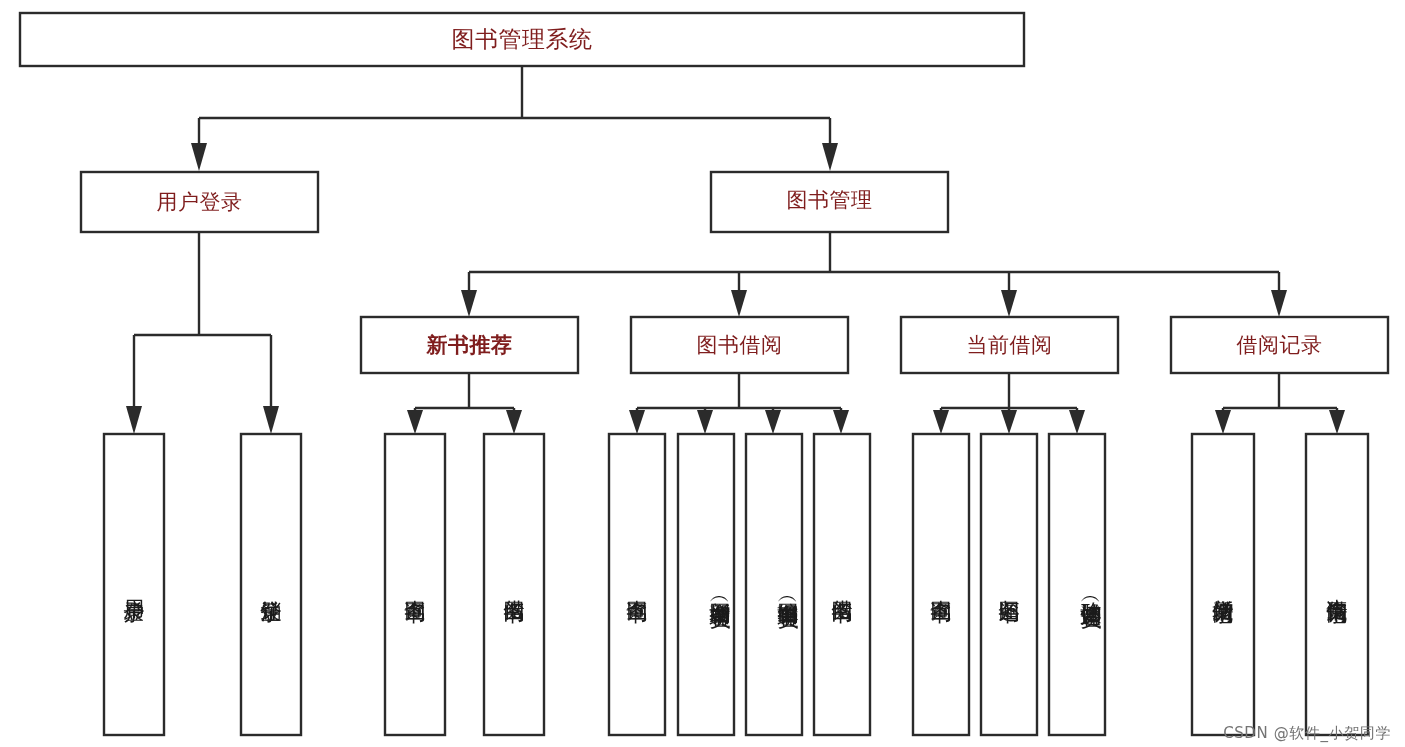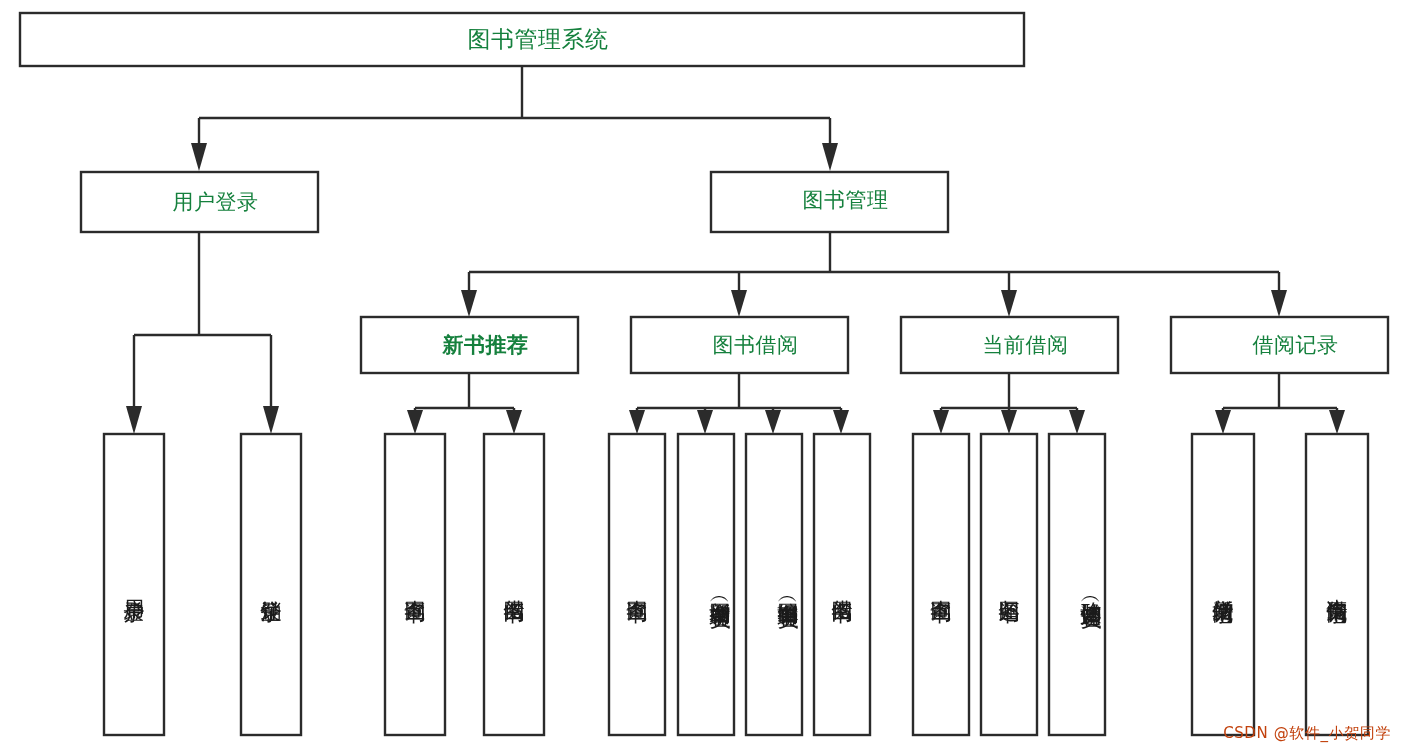--- a/index.html
+++ b/index.html
@@ -39,46 +39,45 @@
   }
   .arrow-head {
     fill: #2b2b2b;
     stroke: none;
   }
   .node-label-h {
     position: absolute;
     display: flex;
     align-items: center;
     justify-content: center;
-    color: #15803d;
+    color: #7f1d1d;
     font-size: 21px;
     line-height: 1.15;
     letter-spacing: 0.5px;
     white-space: nowrap;
     pointer-events: none;
-    padding-left: 16px;
   }
   .node-label-v {
     position: absolute;
     display: flex;
     align-items: center;
     justify-content: center;
     color: #1b1b1b;
     font-size: 21px;
     letter-spacing: 1px;
     writing-mode: vertical-rl;
     text-orientation: upright;
     white-space: nowrap;
     pointer-events: none;
   }
   .watermark {
     position: absolute;
     right: 14px;
     bottom: 4px;
-    color: #c2410c;
+    color: #737373;
     font-size: 15px;
     letter-spacing: 0.6px;
     white-space: nowrap;
     font-family: "DejaVu Sans", "Liberation Sans", sans-serif;
   }
 </style>
 </head>
 <body>
 
 <div id="diagram-root">

